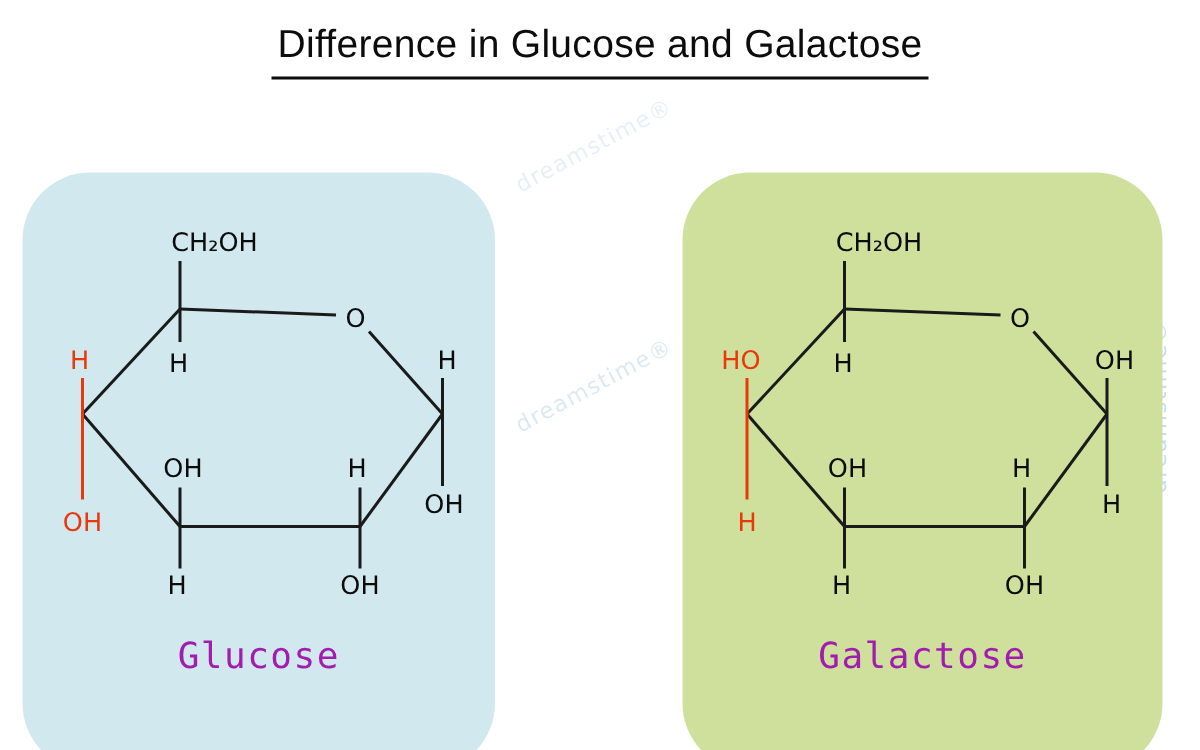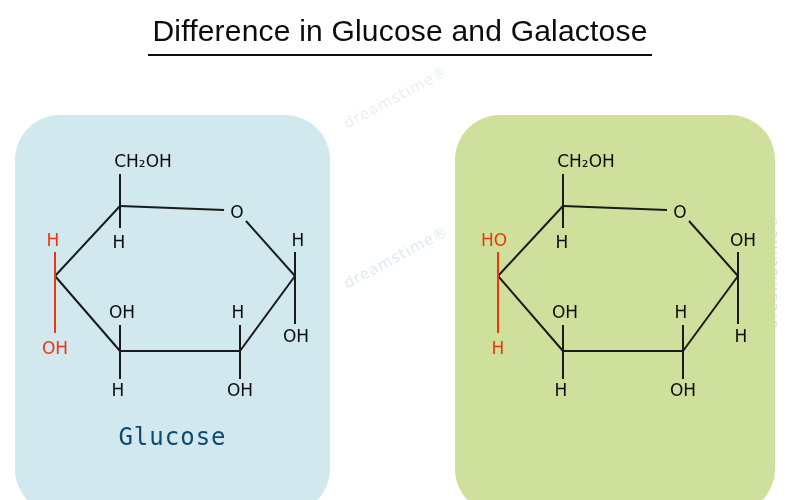--- a/index.html
+++ b/index.html
@@ -14,21 +14,21 @@
   .title-wrap {
     position: absolute;
     top: 14px;
     left: 0;
     right: 0;
     text-align: center;
   }
   .title-text {
     display: inline-block;
     font-family: "Liberation Sans", sans-serif;
-    font-size: 30px;
+    font-size: 26px;
     font-weight: 400;
     color: #0c0c0c;
     border-bottom: 2px solid #0c0c0c;
     padding: 0 4px 6px 4px;
     letter-spacing: 0.2px;
   }
   .panel {
     position: absolute;
     top: 115px;
     height: 399px;
@@ -43,21 +43,21 @@
   .structure text {
     font-family: "DejaVu Sans", sans-serif;
     font-size: 17px;
     font-weight: 400;
   }
   .structure line { stroke-width: 2; }
   .mol-label {
     text-align: center;
     font-family: "DejaVu Sans Mono", monospace;
     font-size: 24px;
-    color: #0c4a6e;
+    color: #a21caf;
     letter-spacing: 1px;
     margin-top: 2px;
   }
   .wm {
     position: absolute;
     color: #9cc3dd;
     font-size: 15px;
     letter-spacing: 1px;
     pointer-events: none;
     white-space: nowrap;
@@ -142,15 +142,16 @@
       <text x="104" y="127" text-anchor="middle" fill="#0c0c0c">H</text>
       <text x="36" y="125" text-anchor="middle" fill="#e8380c">HO</text>
       <text x="40" y="233" text-anchor="middle" fill="#e8380c">H</text>
       <text x="107" y="197" text-anchor="middle" fill="#0c0c0c">OH</text>
       <text x="103" y="275" text-anchor="middle" fill="#0c0c0c">H</text>
       <text x="223" y="197" text-anchor="middle" fill="#0c0c0c">H</text>
       <text x="225" y="275" text-anchor="middle" fill="#0c0c0c">OH</text>
       <text x="285" y="125" text-anchor="middle" fill="#0c0c0c">OH</text>
       <text x="283" y="221" text-anchor="middle" fill="#0c0c0c">H</text>
     </svg>
+    <div class="mol-label">Galactose</div>
   </div>
 
 </div>
 
 </body></html>

